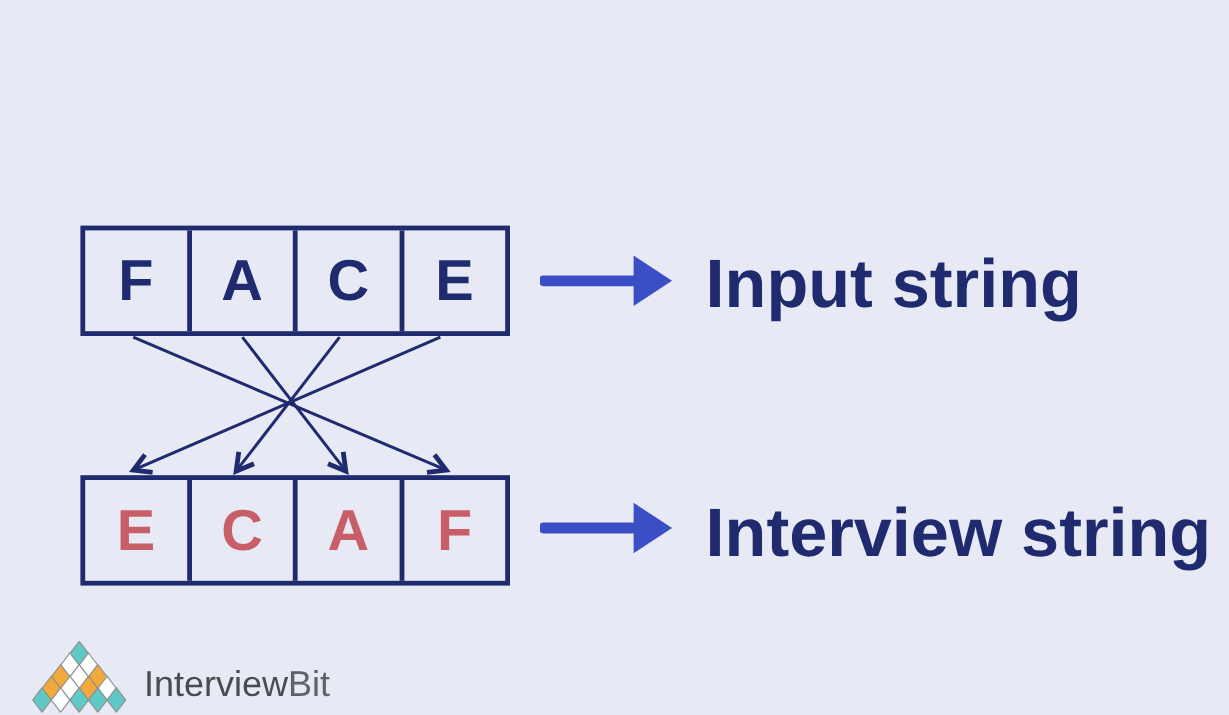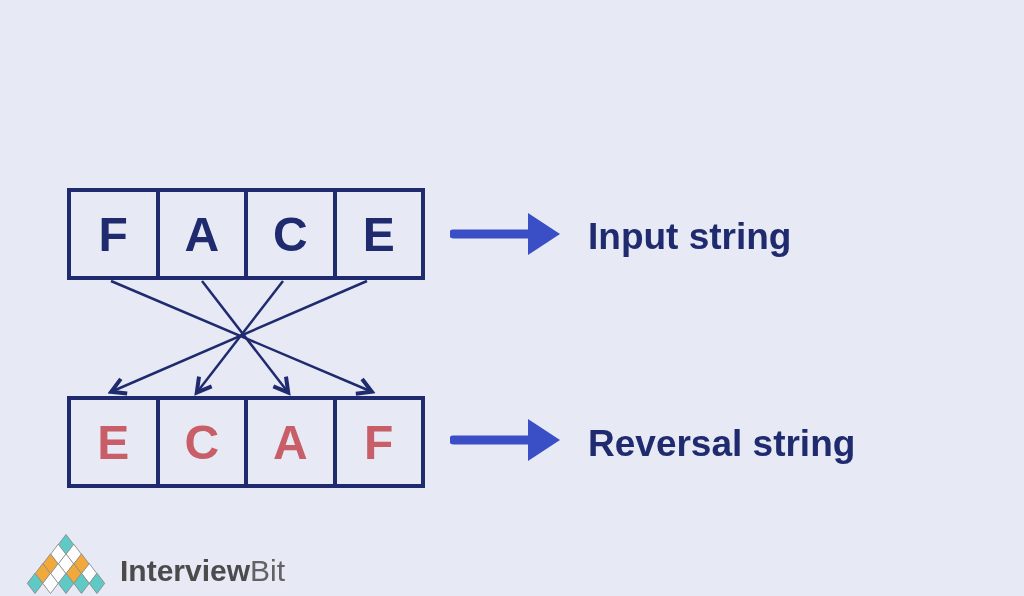--- a/index.html
+++ b/index.html
@@ -26,29 +26,29 @@
   .cross-svg{position:absolute;left:60px;top:279px;width:370px;height:120px;}
   .cross-svg line{stroke:var(--navy);stroke-width:2.5;}
   .cross-svg marker path{stroke:var(--navy);fill:none;stroke-width:2;}
 
   .big-arrow{position:absolute;width:112px;height:48px;}
   .big-arrow.input{left:450px;top:210px;}
   .big-arrow.output{left:450px;top:416px;}
   .big-arrow line{stroke:var(--blue);stroke-width:9;stroke-linecap:round;}
   .big-arrow polygon{fill:var(--blue);}
 
-  .row-label{position:absolute;left:588px;font-size:37px;font-weight:700;
+  .row-label{position:absolute;left:588px;font-size:57px;font-weight:700;
     color:var(--navy);line-height:54px;white-space:nowrap;}
   .row-label.input{top:210px;}
   .row-label.output{top:417px;}
 
   .logo{position:absolute;left:24px;top:534px;display:flex;align-items:flex-end;}
   .logo-pyramid{width:84px;height:60px;display:block;}
   .logo-word{font-size:30px;line-height:30px;margin-left:12px;margin-bottom:8px;white-space:nowrap;}
-  .logo-word .bold{font-weight:700;color:var(--logo-dark);}
+  .logo-word .bold{font-weight:400;color:var(--logo-dark);}
   .logo-word .light{font-weight:400;color:var(--logo-light);}
 </style>
 </head>
 <body>
 
 <div class="canvas">
 
 
   <div class="box-row top">
     <div class="cell">
@@ -95,21 +95,21 @@
   <svg class="big-arrow input" viewBox="0 0 112 48">
     <line x1="3" y1="24" x2="80" y2="24"></line>
     <polygon points="78,3 110,24 78,45"></polygon>
   </svg>
   <div class="row-label input">Input string</div>
 
   <svg class="big-arrow output" viewBox="0 0 112 48">
     <line x1="3" y1="24" x2="80" y2="24"></line>
     <polygon points="78,3 110,24 78,45"></polygon>
   </svg>
-  <div class="row-label output">Reversal string</div>
+  <div class="row-label output">Interview string</div>
 
   <div class="logo">
     <svg class="logo-pyramid" viewBox="0 0 80 62">
         <path d="M40 0.5 L48 11 L40 21.5 L32 11 Z" fill="#5FC9C5" stroke="#8F8F8F" stroke-width="1"></path>
         <path d="M32 10.5 L40 21 L32 31.5 L24 21 Z" fill="#FFFFFF" stroke="#8F8F8F" stroke-width="1"></path>
         <path d="M48 10.5 L56 21 L48 31.5 L40 21 Z" fill="#FFFFFF" stroke="#8F8F8F" stroke-width="1"></path>
         <path d="M24 20.5 L32 31 L24 41.5 L16 31 Z" fill="#F2A93B" stroke="#8F8F8F" stroke-width="1"></path>
         <path d="M40 20.5 L48 31 L40 41.5 L32 31 Z" fill="#FFFFFF" stroke="#8F8F8F" stroke-width="1"></path>
         <path d="M56 20.5 L64 31 L56 41.5 L48 31 Z" fill="#F2A93B" stroke="#8F8F8F" stroke-width="1"></path>
         <path d="M16 30.5 L24 41 L16 51.5 L8 41 Z" fill="#F2A93B" stroke="#8F8F8F" stroke-width="1"></path>

